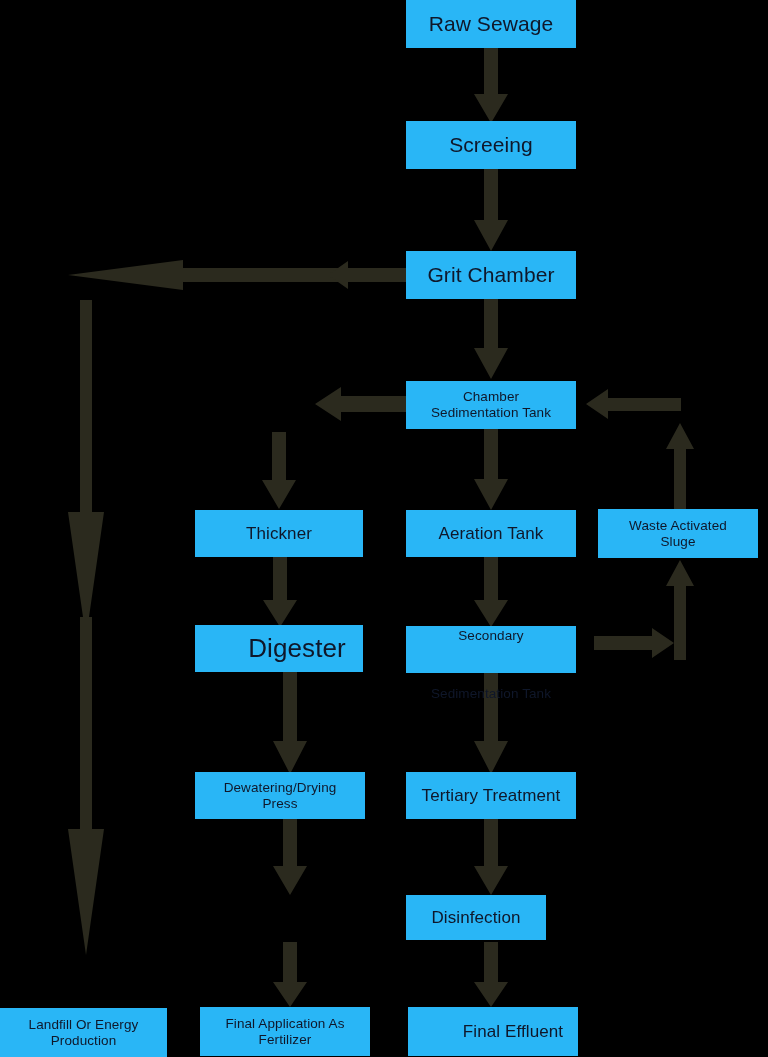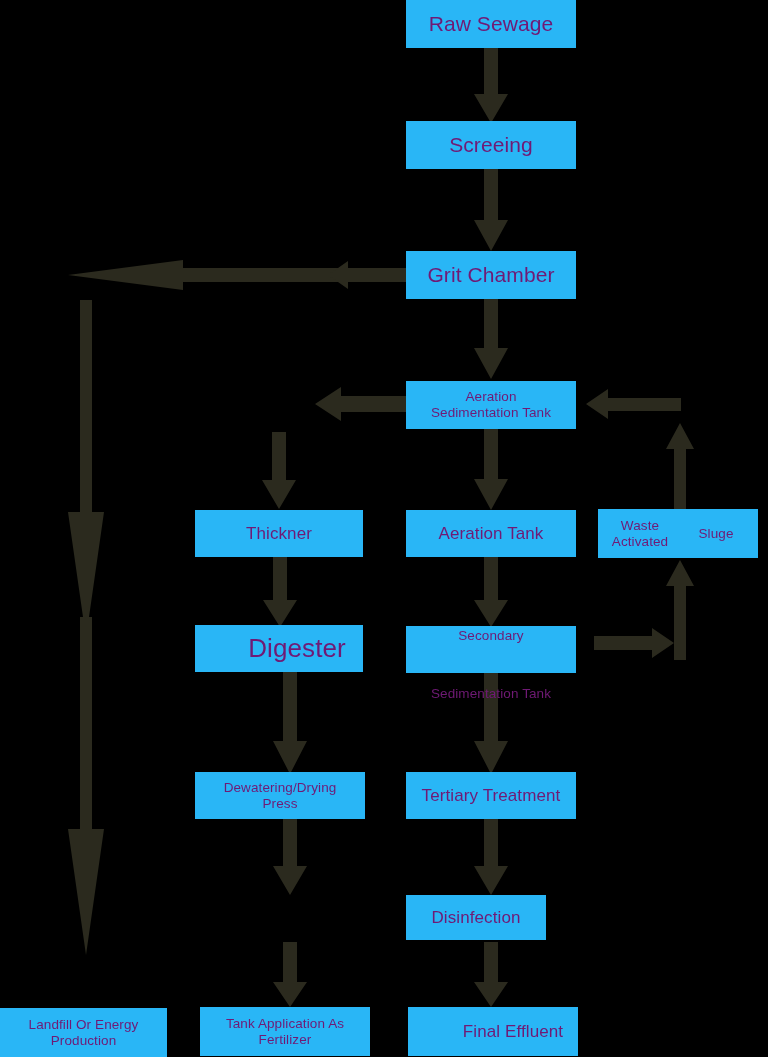--- a/index.html
+++ b/index.html
@@ -14,21 +14,21 @@
   #canvas {
     position: relative;
     width: 768px;
     height: 1057px;
     background: #000000;
     overflow: hidden;
   }
   .node {
     position: absolute;
     background: #29b6f6;
-    color: #701a75;
+    color: #0f172a;
     display: flex;
     align-items: center;
     justify-content: center;
     text-align: center;
     line-height: 1.15;
     box-sizing: border-box;
     padding: 2px 4px;
     font-family: "Liberation Sans", sans-serif;
     font-weight: 400;
     letter-spacing: 0.1px;
@@ -191,33 +191,33 @@
 
   <div class="node fs-lg" style="left:406px; top:121px; width:170px; height:48px;">
     <span>Screeing</span>
   </div>
 
   <div class="node fs-lg" style="left:406px; top:251px; width:170px; height:48px;">
     <span>Grit Chamber</span>
   </div>
 
   <div class="node fs-sm" style="left:406px; top:381px; width:170px; height:48px; flex-direction:column; justify-content:center;">
-    <span>Aeration</span>
+    <span>Chamber</span>
     <span>Sedimentation Tank</span>
   </div>
 
   <div class="node fs-md" style="left:195px; top:510px; width:168px; height:47px;">
     <span>Thickner</span>
   </div>
 
   <div class="node fs-md" style="left:406px; top:510px; width:170px; height:47px;">
     <span>Aeration Tank</span>
   </div>
 
-  <div class="node fs-sm" style="left:598px; top:509px; width:160px; height:49px; flex-direction:row; justify-content:center;">
+  <div class="node fs-sm" style="left:598px; top:509px; width:160px; height:49px; flex-direction:column; justify-content:center;">
     <span>Waste Activated</span>
     <span>Sluge</span>
   </div>
 
   <div class="node fs-xl" style="left:195px; top:625px; width:168px; height:47px;padding-left:40px;">
     <span>Digester</span>
   </div>
 
   <div class="node fs-sm" style="left:406px; top:626px; width:170px; height:47px; flex-direction:column; justify-content:space-between;gap:42px;">
     <span>Secondary</span>
@@ -237,21 +237,21 @@
   <div class="node fs-md" style="left:406px; top:895px; width:140px; height:45px;">
     <span>Disinfection</span>
   </div>
 
   <div class="node fs-sm" style="left:0px; top:1008px; width:167px; height:49px; flex-direction:column; justify-content:center;">
     <span>Landfill Or Energy</span>
     <span>Production</span>
   </div>
 
   <div class="node fs-sm" style="left:200px; top:1007px; width:170px; height:49px; flex-direction:column; justify-content:center;">
-    <span>Tank Application As</span>
+    <span>Final Application As</span>
     <span>Fertilizer</span>
   </div>
 
   <div class="node fs-md" style="left:408px; top:1007px; width:170px; height:49px;padding-left:44px;">
     <span>Final Effluent</span>
   </div>
 
 </div>
 
 </body></html>

